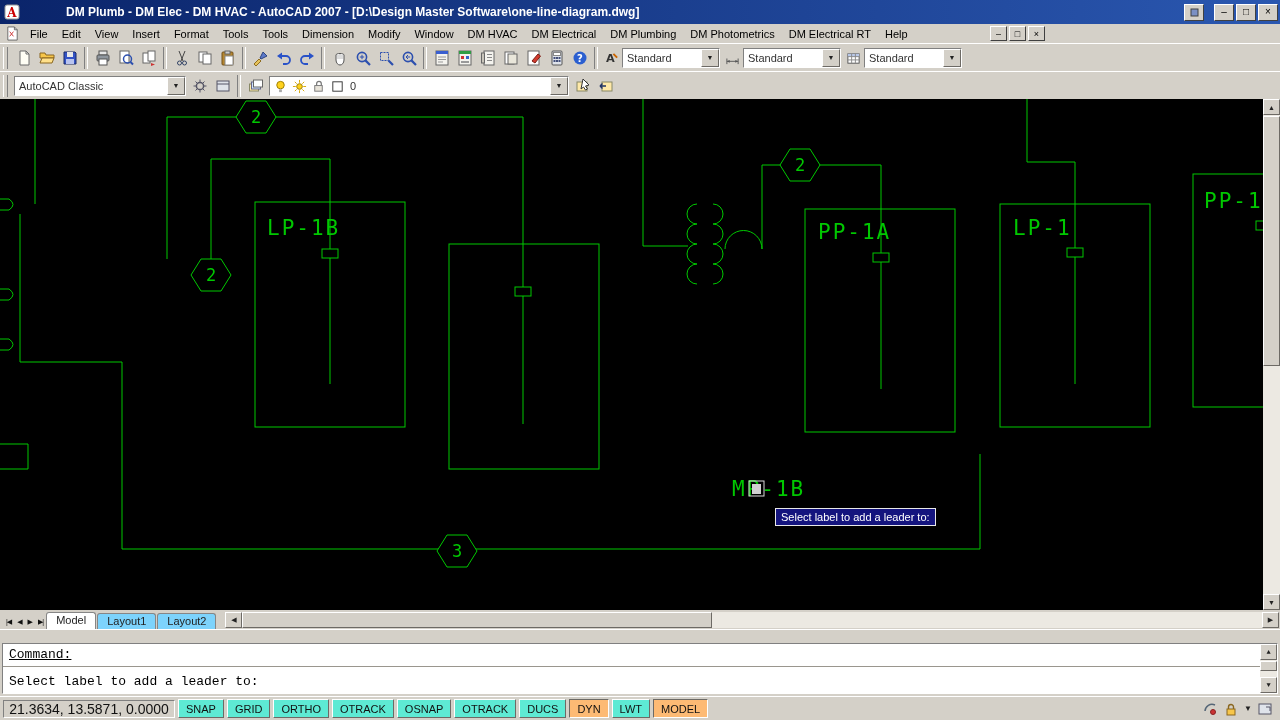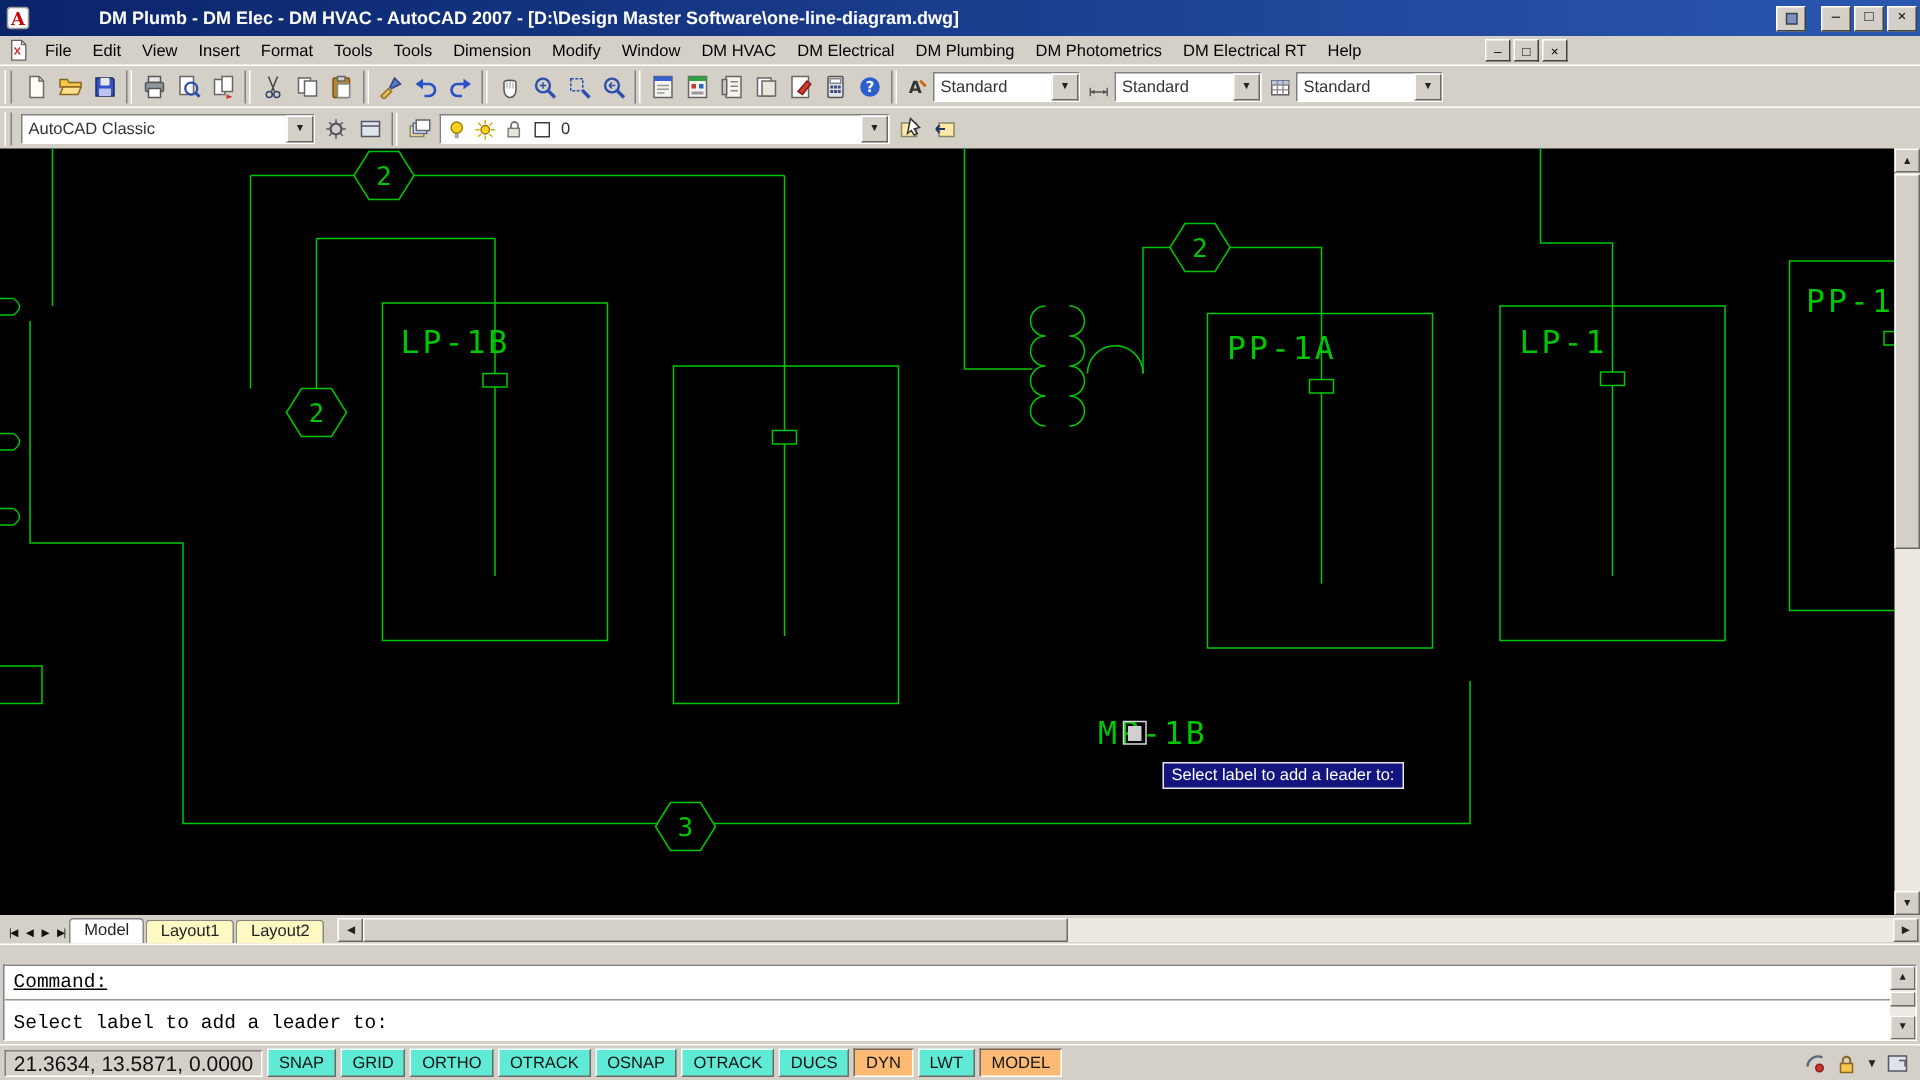--- a/index.html
+++ b/index.html
@@ -26,38 +26,38 @@
     border-top:1px solid #fff;box-sizing:border-box;}
   .tb1{top:43px;} .tb2{top:71px;}
   .grip{width:3px;height:22px;border-left:1px solid #fff;border-right:1px solid #808080;margin:0 4px 0 3px;}
   .tbtn{width:23px;height:23px;display:flex;align-items:center;justify-content:center;flex:0 0 auto;}
   .tsep{width:2px;height:22px;border-left:1px solid #808080;border-right:1px solid #fff;margin:0 3px;}
   .combo{display:flex;align-items:stretch;height:20px;background:#fff;border:1px solid;border-color:#808080 #fff #fff #808080;
     box-sizing:border-box;margin:0 2px;}
   .combo .cval{flex:1;font-size:11px;color:#333;padding:3px 4px 0;white-space:nowrap;overflow:hidden;}
   .combo .cbtn{width:16px;background:#d4d0c8;border:1px solid;border-color:#fff #6d6a65 #6d6a65 #fff;
     display:flex;align-items:center;justify-content:center;font-size:7px;color:#222;}
-  .w-ws{width:196px;} .w-style{width:98px;} .w-layer{width:300px;}
+  .w-ws{width:172px;} .w-style{width:98px;} .w-layer{width:300px;}
   .licon{width:15px;height:15px;margin:2px 1px 0 3px;flex:0 0 auto;}
   
   .draw{position:absolute;top:99px;left:0;width:1280px;height:511px;background:#000;}
   .draw svg{position:absolute;top:0;left:0;}
   .dyntip{position:absolute;left:775px;top:409px;background:#14147e;border:1px solid #e8e8e8;
     color:#fff;font-size:11px;padding:2px 5px;white-space:nowrap;box-shadow:1px 1px 0 #000;}
   .vscroll{position:absolute;right:0;top:0;width:17px;height:511px;background:#ece9e2;}
   .scrbtn{width:17px;height:16px;background:#d4d0c8;border:1px solid;border-color:#fff #6d6a65 #6d6a65 #fff;
     box-sizing:border-box;display:flex;align-items:center;justify-content:center;font-size:7px;color:#222;}
   .vthumb{position:absolute;top:17px;left:0;width:17px;height:250px;background:#d4d0c8;
     border:1px solid;border-color:#fff #6d6a65 #6d6a65 #fff;box-sizing:border-box;}
   .vs-dn{position:absolute;bottom:0;left:0;}
   
   .tabrow{position:absolute;top:610px;left:0;width:1280px;height:19px;background:#d4d0c8;
     display:flex;align-items:flex-end;padding-left:3px;box-sizing:border-box;}
   .tabnav{font-size:7px;color:#111;padding:3px 3px;letter-spacing:-1px;}
-  .tab{height:15px;line-height:15px;padding:0 9px;font-size:11px;color:#222;background:#fef9c3;
+  .tab{height:15px;line-height:15px;padding:0 9px;font-size:11px;color:#222;background:#7dd3fc;
     border:1px solid #868686;border-bottom:none;border-radius:3px 3px 0 0;margin-right:1px;}
   .tab.active{background:#fff;height:16px;}
   .hscroll{flex:1;height:16px;margin:0 1px 1px 8px;background:#ece9e2;display:flex;}
   .hthumb{width:470px;height:16px;background:#d4d0c8;border:1px solid;border-color:#fff #6d6a65 #6d6a65 #fff;box-sizing:border-box;}
   .htrack{flex:1;}
   
   .cmdwin{position:absolute;top:629px;left:0;width:1280px;height:67px;background:#d4d0c8;border-top:1px solid #fff;box-sizing:border-box;}
   .cmdtext{position:absolute;left:2px;right:2px;top:13px;bottom:2px;background:#fff;
     border:1px solid;border-color:#808080 #fff #fff #808080;font-family:"Liberation Mono","DejaVu Sans Mono",monospace;
     font-size:13px;color:#000;overflow:hidden;}

